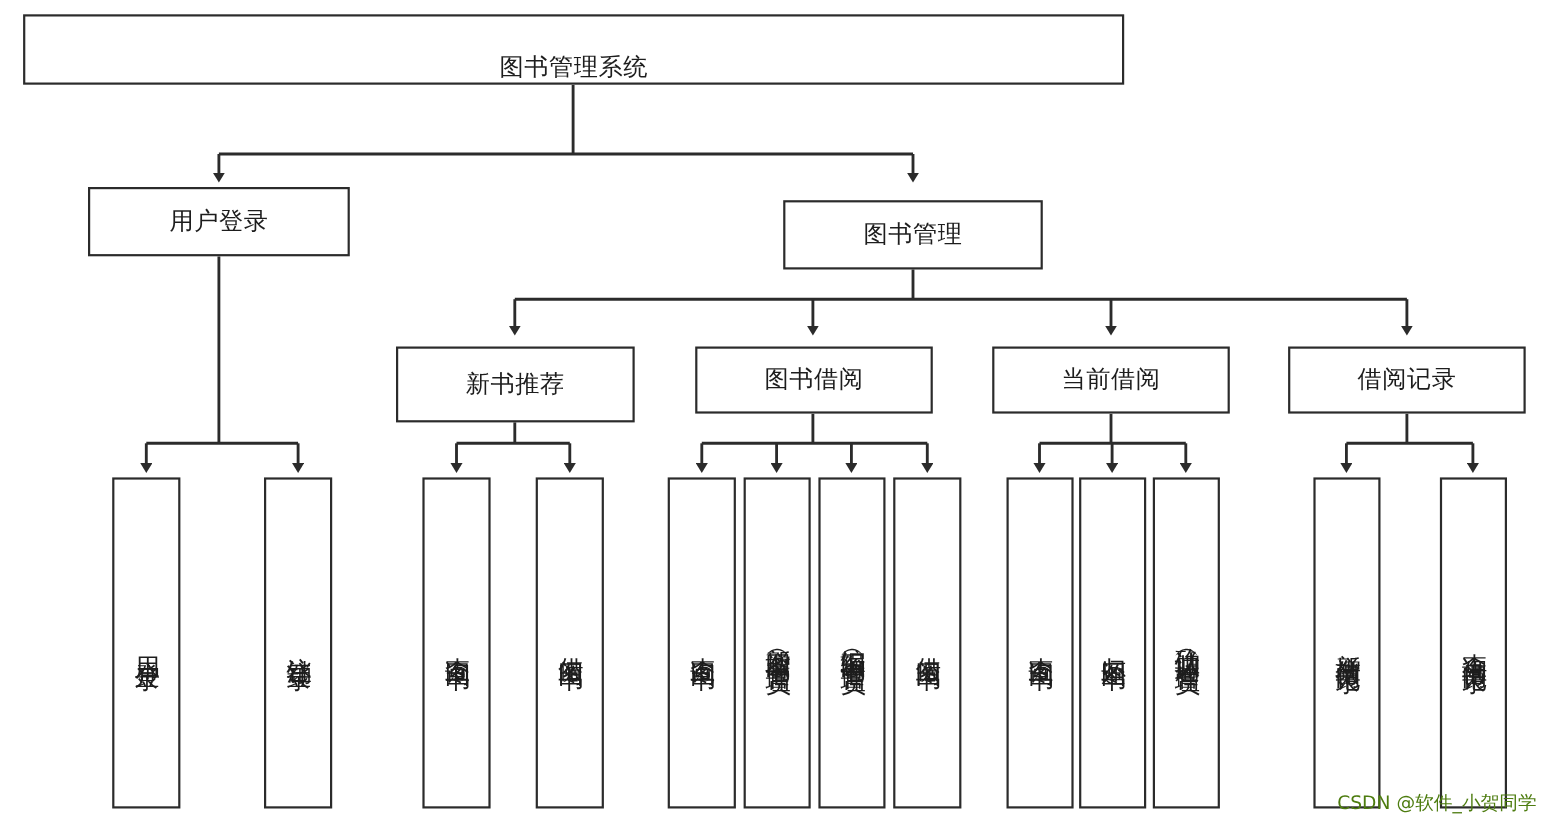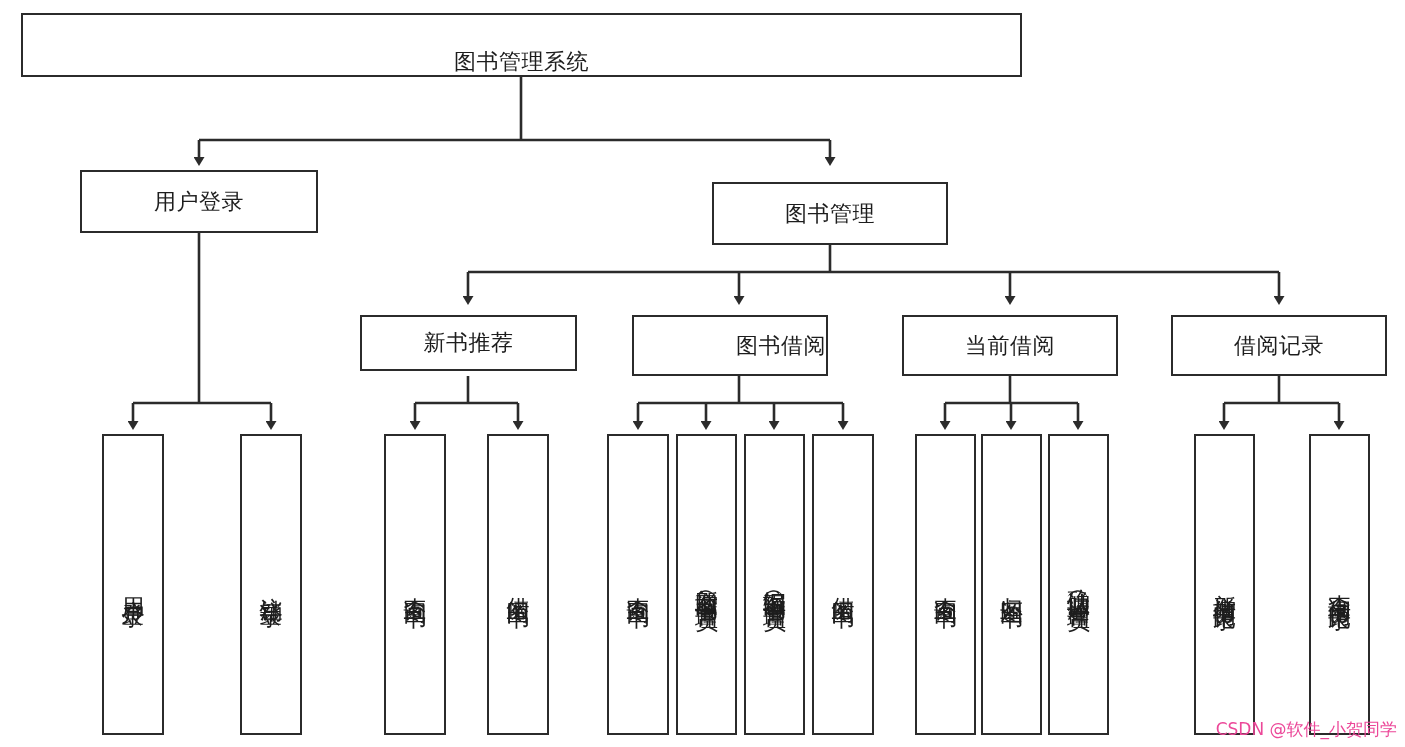--- a/index.html
+++ b/index.html
@@ -38,21 +38,21 @@
     writing-mode:vertical-rl;
     text-orientation:upright;
     font-size:23px;
     letter-spacing:3px;
     line-height:1;
   }
   #watermark{
     position:absolute;
     right:8px;bottom:6px;
     font-size:17px;
-    color:#ec4899;
+    color:#4d7c0f;
     z-index:5;
     white-space:nowrap;
     font-family:"DejaVu Sans","Liberation Sans",sans-serif;
   }
 </style>
 </head>
 <body>
 
 <div id="diagram-root">
 
@@ -111,25 +111,25 @@
   </div>
 
   <div class="node horizontal" style="left:80px;top:170px;width:238px;height:63px;">
     <span class="lbl">用户登录</span>
   </div>
 
   <div class="node horizontal" style="left:712px;top:170px;width:236px;height:63px;margin-top:12px;">
     <span class="lbl">图书管理</span>
   </div>
 
-  <div class="node horizontal" style="left:360px;top:315px;width:217px;height:56px;">
+  <div class="node horizontal" style="left:360px;top:315px;width:217px;height:69px;">
     <span class="lbl">新书推荐</span>
   </div>
 
-  <div class="node horizontal" style="left:632px;top:315px;width:196px;height:61px;justify-content:flex-end;">
+  <div class="node horizontal" style="left:632px;top:315px;width:216px;height:61px;">
     <span class="lbl">图书借阅</span>
   </div>
 
   <div class="node horizontal" style="left:1171px;top:315px;width:216px;height:61px;">
     <span class="lbl">借阅记录</span>
   </div>
 
   <div class="node horizontal" style="left:902px;top:315px;width:216px;height:61px;">
     <span class="lbl">当前借阅</span>
   </div>

